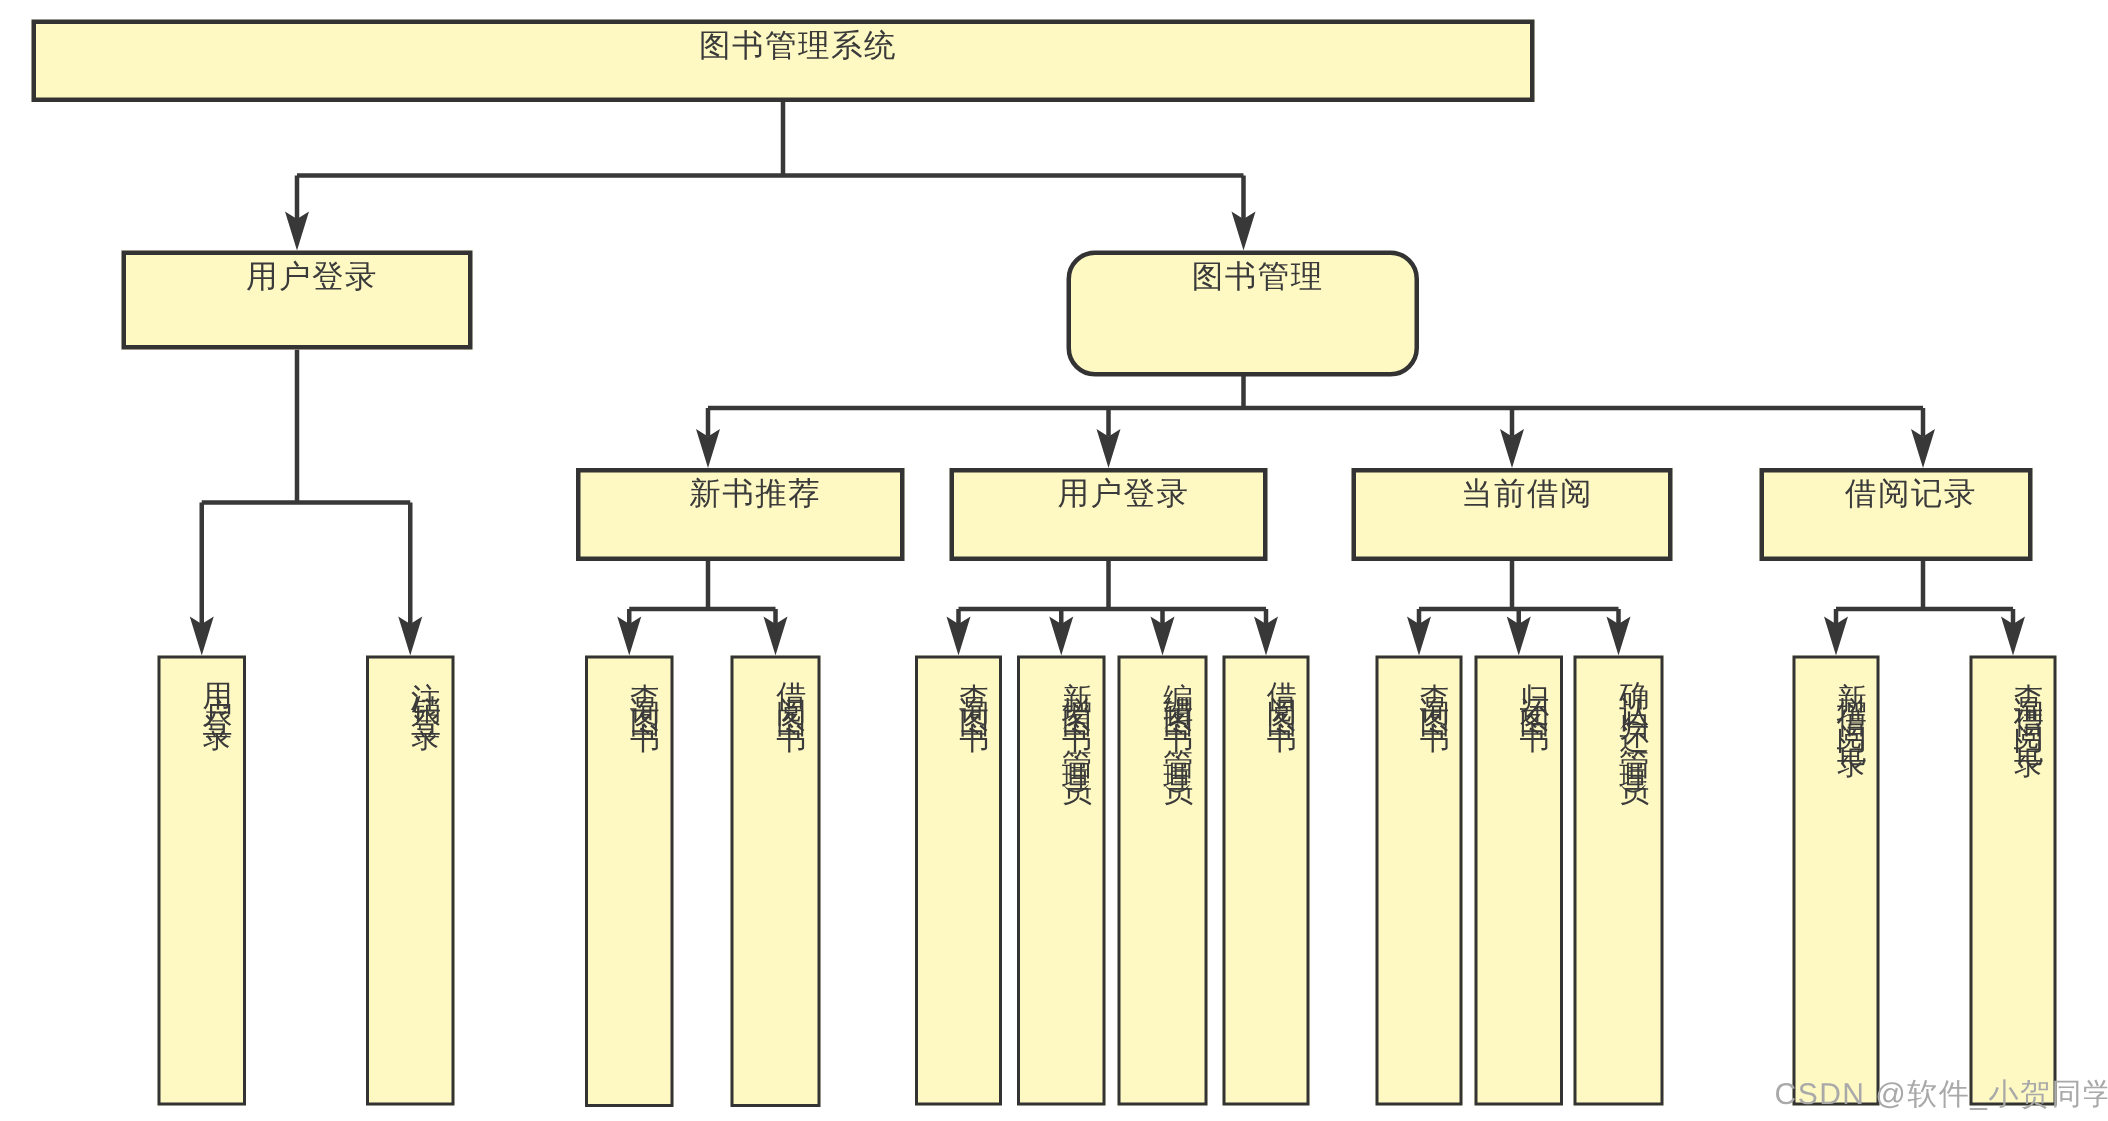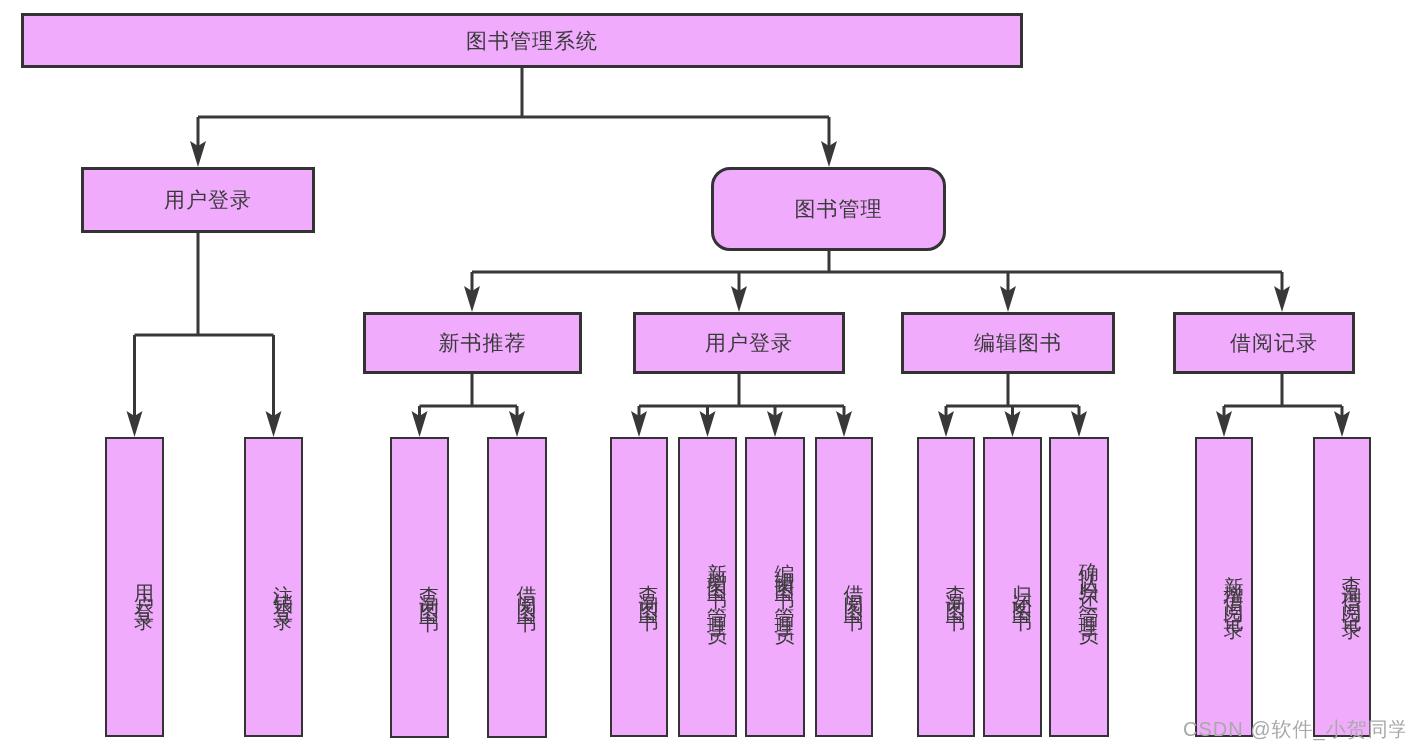--- a/index.html
+++ b/index.html
@@ -17,24 +17,23 @@
   }
   .wires {
     position: absolute;
     left: 0; top: 0;
     width: 1405px; height: 747px;
     z-index: 1;
   }
   .node {
     position: absolute;
     box-sizing: border-box;
-    background: #f0abfc;
+    background: #fef9c3;
     border: 3px solid #333333;
     display: flex;
-    align-items: center;
     justify-content: center;
     color: #3a3a3a;
     z-index: 2;
     padding-left: 20px;
   }
   .node.h {
     font-size: 21px;
     letter-spacing: 1px;
   }
   .node.leaf {
@@ -105,28 +104,28 @@
     <span>图书管理系统</span>
   </div>
 
   <div class="node h" style="left:81px; top:167px; width:234px; height:66px;">
     <span>用户登录</span>
   </div>
   <div class="node h" style="left:711px; top:167px; width:235px; height:84px;border-radius:19px;">
     <span>图书管理</span>
   </div>
 
-  <div class="node h" style="left:363px; top:312px; width:219px; height:62px;">
+  <div class="node h" style="left:384px; top:312px; width:219px; height:62px;">
     <span>新书推荐</span>
   </div>
   <div class="node h" style="left:633px; top:312px; width:212px; height:62px;">
     <span>用户登录</span>
   </div>
   <div class="node h" style="left:901px; top:312px; width:214px; height:62px;">
-    <span>编辑图书</span>
+    <span>当前借阅</span>
   </div>
   <div class="node h" style="left:1173px; top:312px; width:182px; height:62px;">
     <span>借阅记录</span>
   </div>
 
   <div class="node leaf" style="left:105px; top:437px; width:59px; height:300px;">
     <span>用户登录</span>
   </div>
   <div class="node leaf" style="left:244px; top:437px; width:59px; height:300px;">
     <span>注销登录</span>

